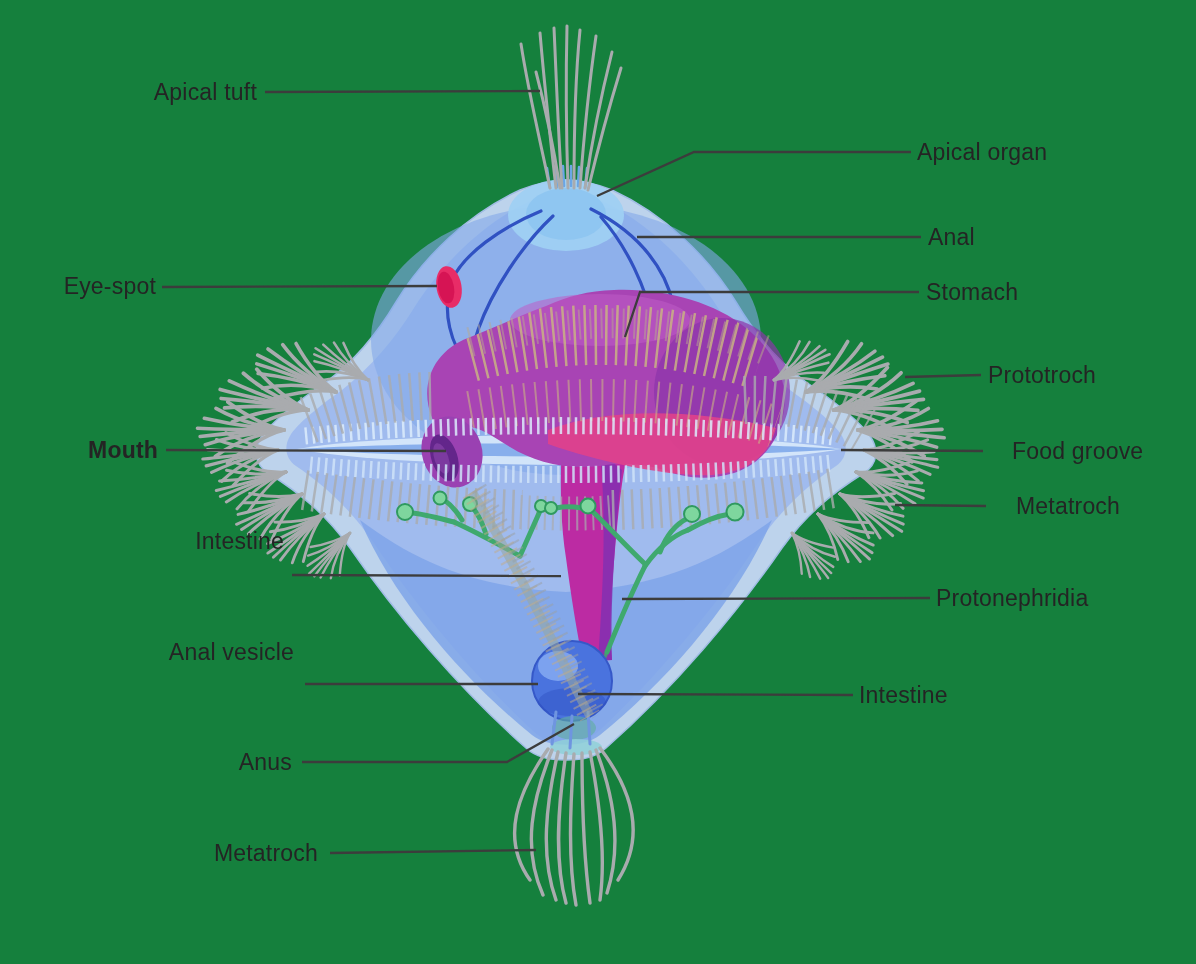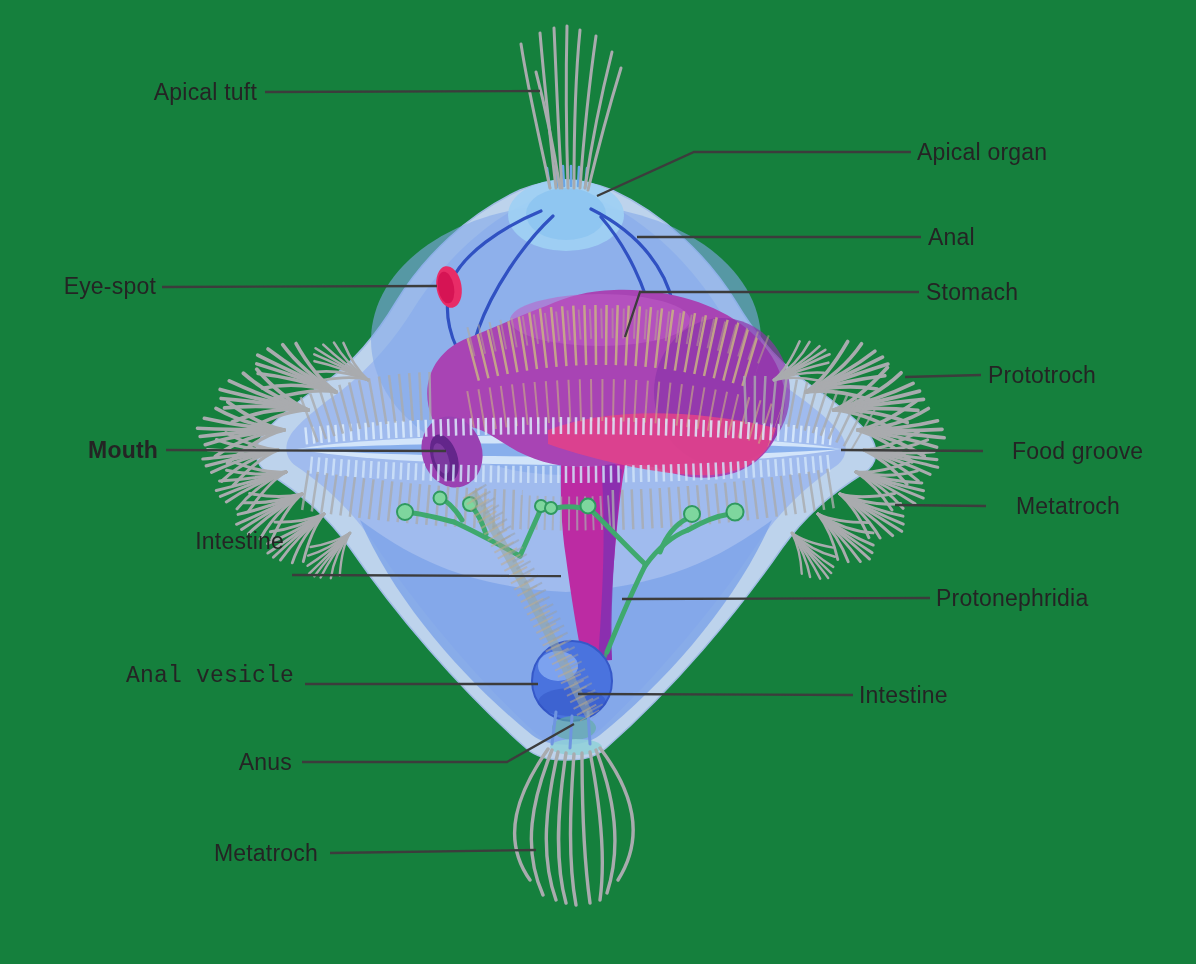--- a/index.html
+++ b/index.html
@@ -243,18 +243,18 @@
   <div class="lbl right-side" style="left:917px;  top:139px;">Apical organ</div>
   <div class="lbl right-side" style="left:928px;  top:224px;">Anal</div>
   <div class="lbl left-side" style="right:1040px; top:273px;">Eye-spot</div>
   <div class="lbl right-side" style="left:926px;  top:279px;text-align:center;">Stomach</div>
   <div class="lbl right-side" style="left:988px;  top:362px;">Prototroch</div>
   <div class="lbl left-side" style="right:1038px; top:437px;font-weight:bold;">Mouth</div>
   <div class="lbl right-side" style="left:1012px;  top:438px;">Food groove</div>
   <div class="lbl right-side" style="left:992px;  top:493px;margin-left:24px;">Metatroch</div>
   <div class="lbl left-side" style="right:912px;  top:528px;">Intestine</div>
   <div class="lbl right-side" style="left:936px;  top:585px;">Protonephridia</div>
-  <div class="lbl left-side" style="right:902px;  top:663px;font-family:Liberation Mono, monospace;">Anal vesicle</div>
+  <div class="lbl left-side" style="right:902px;  top:639px;">Anal vesicle</div>
   <div class="lbl right-side" style="left:859px;  top:682px;">Intestine</div>
   <div class="lbl left-side" style="right:904px;  top:749px;">Anus</div>
   <div class="lbl left-side" style="right:878px;  top:840px;">Metatroch</div>
 
 </div>
 
 </body></html>

